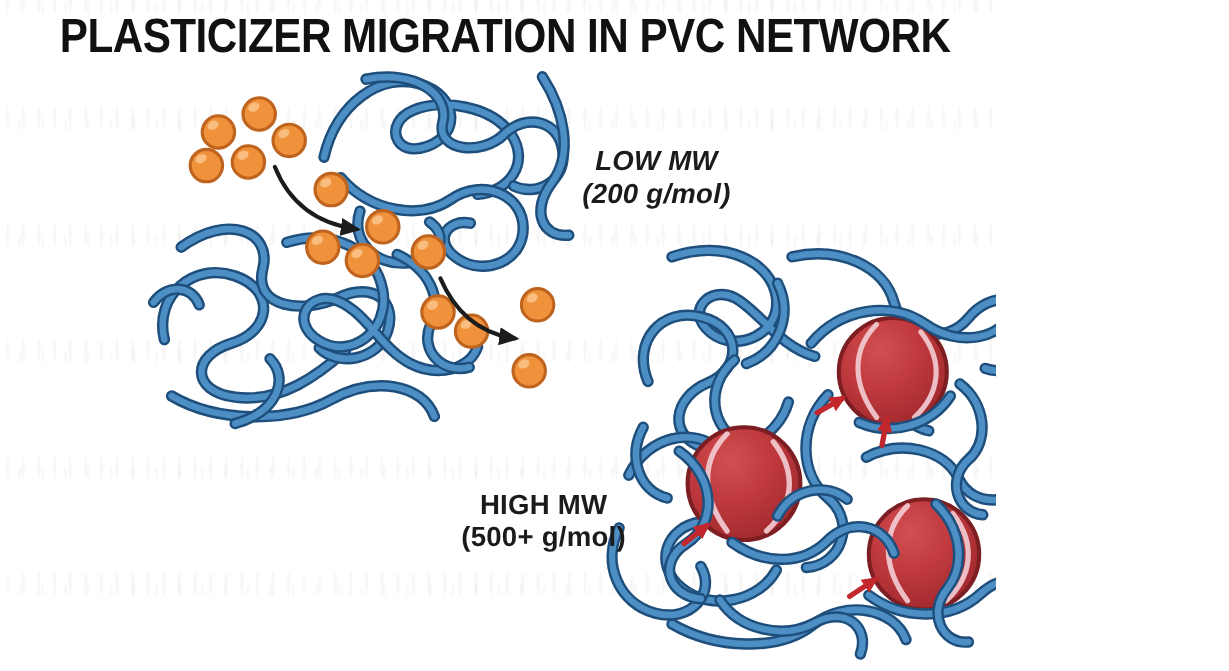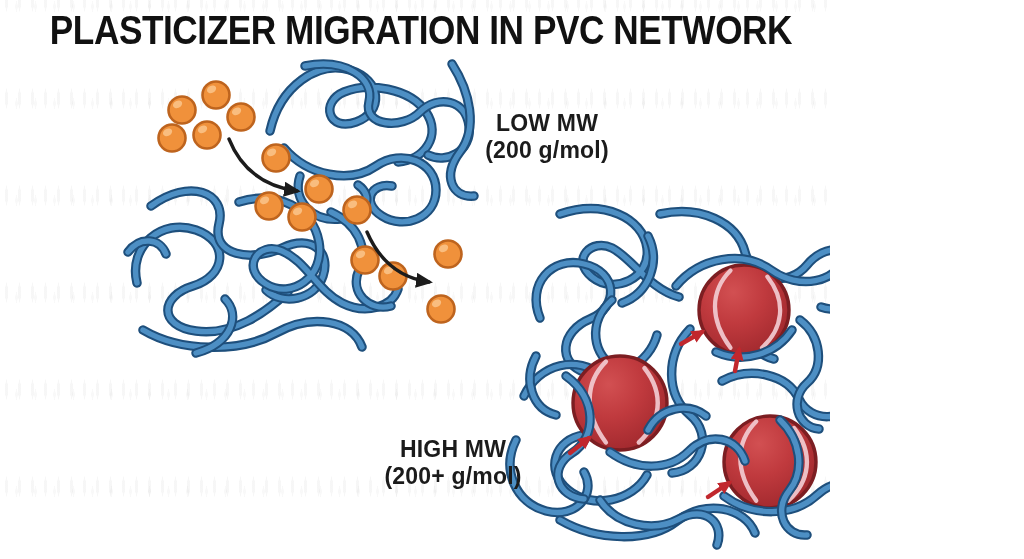--- a/index.html
+++ b/index.html
@@ -22,22 +22,22 @@
     text-align:center;font-size:40px;font-weight:bold;line-height:44px;
     color:var(--title-text,#111);letter-spacing:-0.5px;
     transform:scaleX(.88);transform-origin:50% 50%;
     white-space:nowrap;
   }
   .label{
     position:absolute;z-index:2;width:190px;text-align:center;
     font-size:23px;font-weight:bold;line-height:27px;
     color:var(--label-text,#1b1b1b);letter-spacing:.2px;
   }
-  .label-low{left:452px;top:110px;}
-  .label-high{left:358px;top:436px;}
+  .label-low{left:452px;top:121px;font-style:italic;}
+  .label-high{left:358px;top:407px;}
   .diagram{position:absolute;inset:0;z-index:1;}
 
   .chain{
     fill:none;stroke:var(--polymer-chain-outline,#1e4f7c);
     stroke-width:9.5;stroke-linecap:round;
   }
   .chain-inner{
     fill:none;stroke:var(--polymer-chain-fill,#4d8fc4);
     stroke-width:5.4;stroke-linecap:round;
   }
@@ -63,21 +63,21 @@
 
   <div class="title">PLASTICIZER MIGRATION IN PVC NETWORK</div>
 
   <div class="label label-low">
     <div>LOW MW</div>
     <div>(200 g/mol)</div>
   </div>
 
   <div class="label label-high">
     <div>HIGH MW</div>
-    <div>(200+ g/mol)</div>
+    <div>(500+ g/mol)</div>
   </div>
 
   <svg class="diagram" width="1024" height="559" viewBox="0 0 1024 559">
     <defs>
       <radialGradient id="sphereGrad" cx="38%" cy="30%" r="78%">
         <stop offset="0%" stop-color="#d25052"></stop>
         <stop offset="45%" stop-color="#c03a3e"></stop>
         <stop offset="100%" stop-color="#9e272c"></stop>
       </radialGradient>
       <marker id="ah-black" markerUnits="userSpaceOnUse" markerWidth="20" markerHeight="16" refX="13" refY="7.5" orient="auto">

